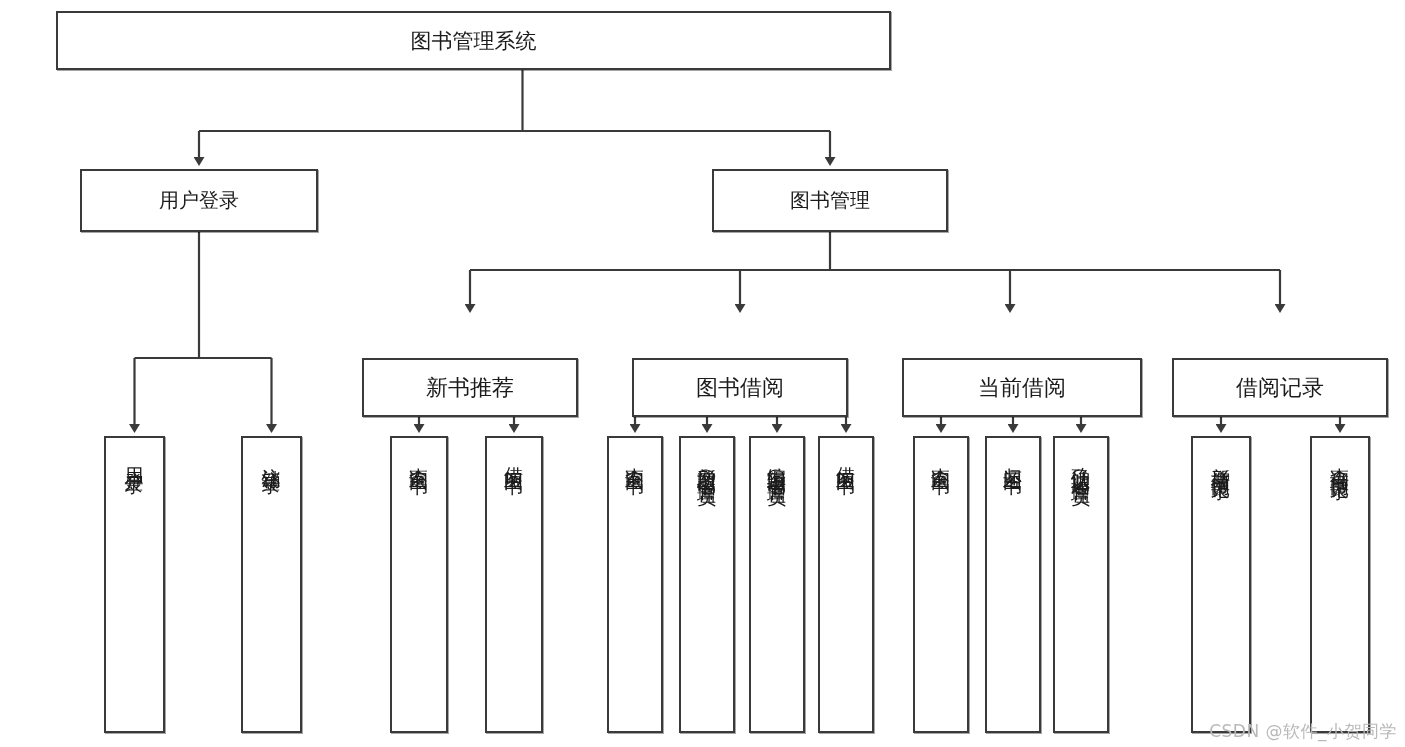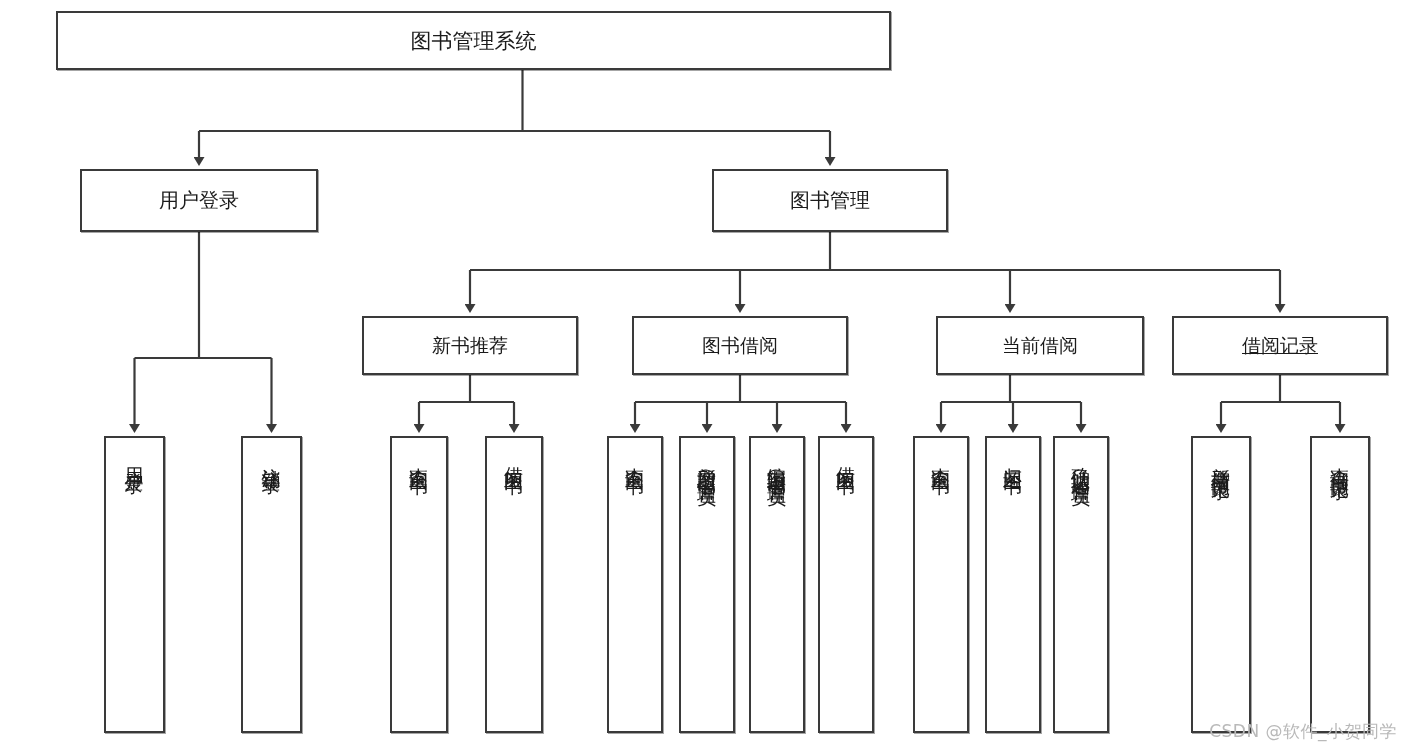--- a/index.html
+++ b/index.html
@@ -32,21 +32,22 @@
     color: #1b1b1b;
     box-shadow: 1px 1px 0 rgba(0,0,0,0.35);
   }
   .node.root {
     font-size: 21px;
   }
   .node.lvl2 {
     font-size: 20px;
   }
   .node.lvl3 {
-    font-size: 19px;
+    font-size: 22px;
+    margin-top: 42px;
   }
   .node.leaf {
     font-size: 19px;
     padding-top: 14px;
     align-items: flex-start;
     justify-content: center;
   }
   .leaf-text {
     writing-mode: vertical-rl;
     text-orientation: upright;
@@ -121,24 +122,24 @@
     </div>
     <div class="node lvl2" style="left: 712px; top: 169px; width: 236px; height: 63px; font-family: Liberation Mono, monospace;">
       <span>图书管理</span>
     </div>
     <div class="node lvl3" style="left: 362px; top: 316px; width: 216px; height: 59px;">
       <span>新书推荐</span>
     </div>
     <div class="node lvl3" style="left: 632px; top: 316px; width: 216px; height: 59px; text-align: right;">
       <span>图书借阅</span>
     </div>
-    <div class="node lvl3" style="left: 936px; top: 316px; width: 208px; height: 59px;">
+    <div class="node lvl3" style="left: 902px; top: 316px; width: 240px; height: 59px;">
       <span>当前借阅</span>
     </div>
-    <div class="node lvl3" style="left: 1172px; top: 316px; width: 216px; height: 59px; text-decoration: underline;">
+    <div class="node lvl3" style="left: 1172px; top: 316px; width: 216px; height: 59px;">
       <span>借阅记录</span>
     </div>
     <div class="node leaf" style="left: 104px; top: 436px; width: 61px; height: 297px;">
       <span class="leaf-text">用户登录</span>
     </div>
     <div class="node leaf" style="left: 241px; top: 436px; width: 61px; height: 297px;">
       <span class="leaf-text">注销登录</span>
     </div>
     <div class="node leaf" style="left: 390px; top: 436px; width: 58px; height: 297px;">
       <span class="leaf-text">查询图书</span>

